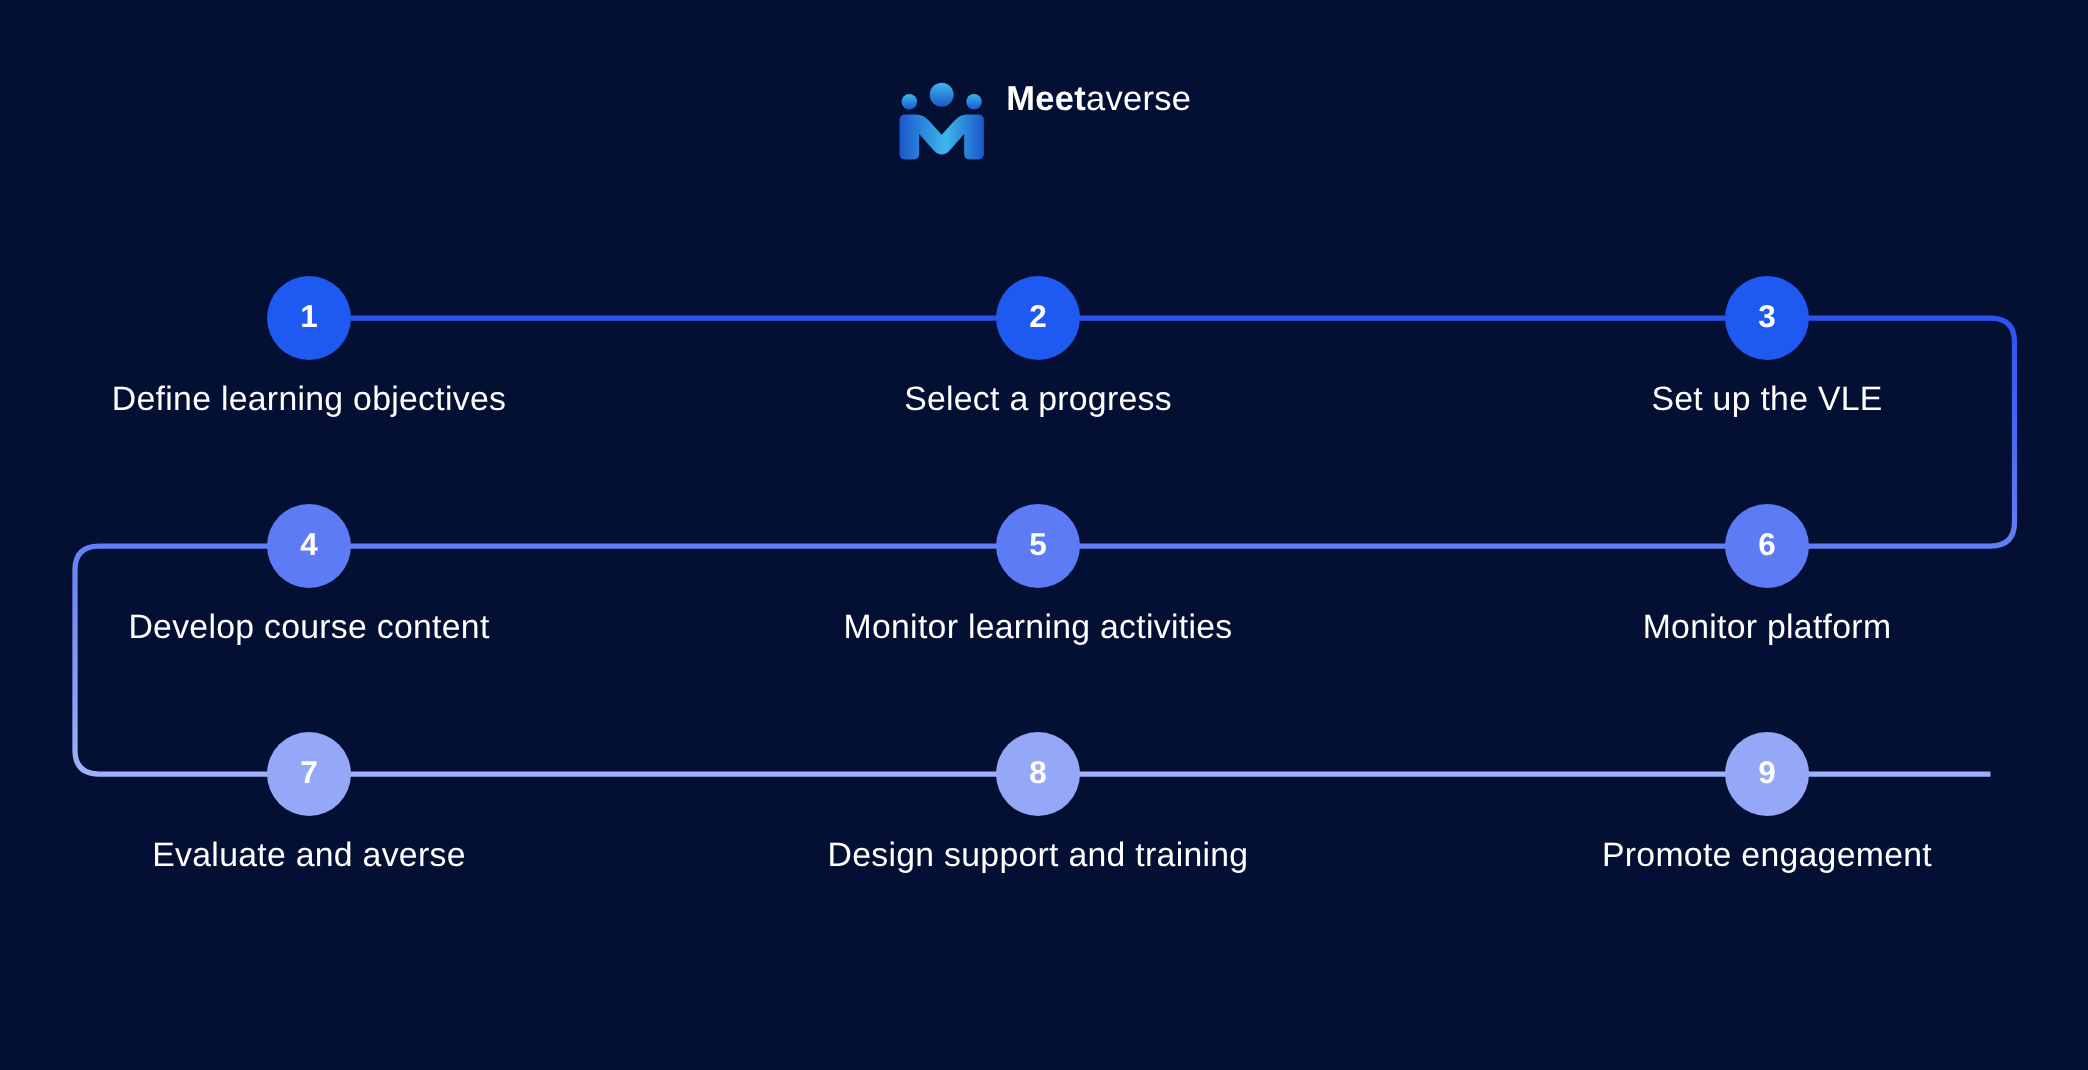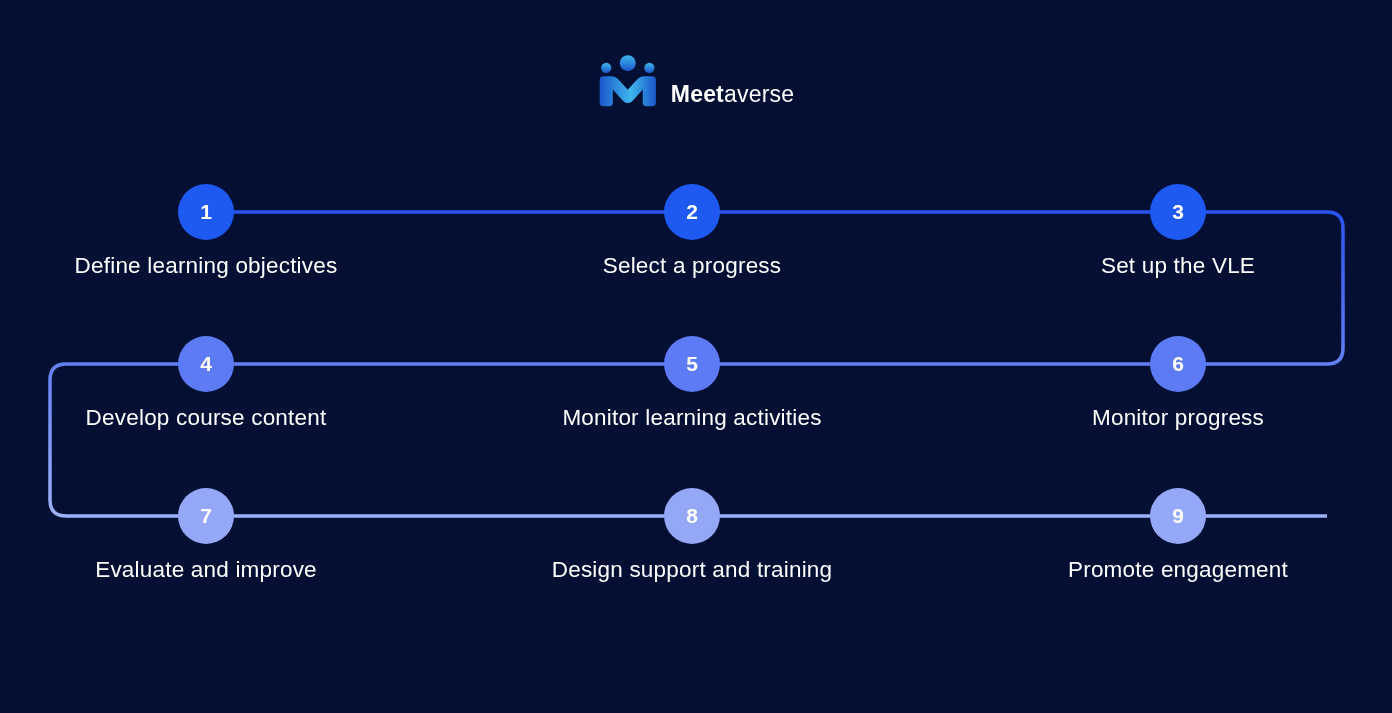--- a/index.html
+++ b/index.html
@@ -16,21 +16,21 @@
     height: 713px;
     background: var(--bg, #030f33);
   }
   
   .logo {
     position: absolute;
     top: 52px;
     left: 50%;
     transform: translateX(-50%);
     display: flex;
-    align-items: flex-end;
+    align-items: flex-start;
     gap: 13px;
   }
   .logo-icon { display: block; }
   .logotype {
     color: var(--text, #ffffff);
     font-size: 23px;
     letter-spacing: 0.2px;
     white-space: nowrap;
   }
   .logotype .lt-bold { font-weight: 700; }
@@ -149,28 +149,28 @@
   <div class="step row-2 col-2">
     <div class="badge">
         <span>5</span>
       </div>
     <div class="step-label">Monitor learning activities</div>
   </div>
   <div class="step row-2 col-3">
     <div class="badge">
         <span>6</span>
       </div>
-    <div class="step-label">Monitor progress</div>
+    <div class="step-label">Monitor platform</div>
   </div>
 
   <div class="step row-3 col-1">
     <div class="badge">
         <span>7</span>
       </div>
-    <div class="step-label">Evaluate and improve</div>
+    <div class="step-label">Evaluate and averse</div>
   </div>
   <div class="step row-3 col-2">
     <div class="badge">
         <span>8</span>
       </div>
     <div class="step-label">Design support and training</div>
   </div>
   <div class="step row-3 col-3">
     <div class="badge">
         <span>9</span>

